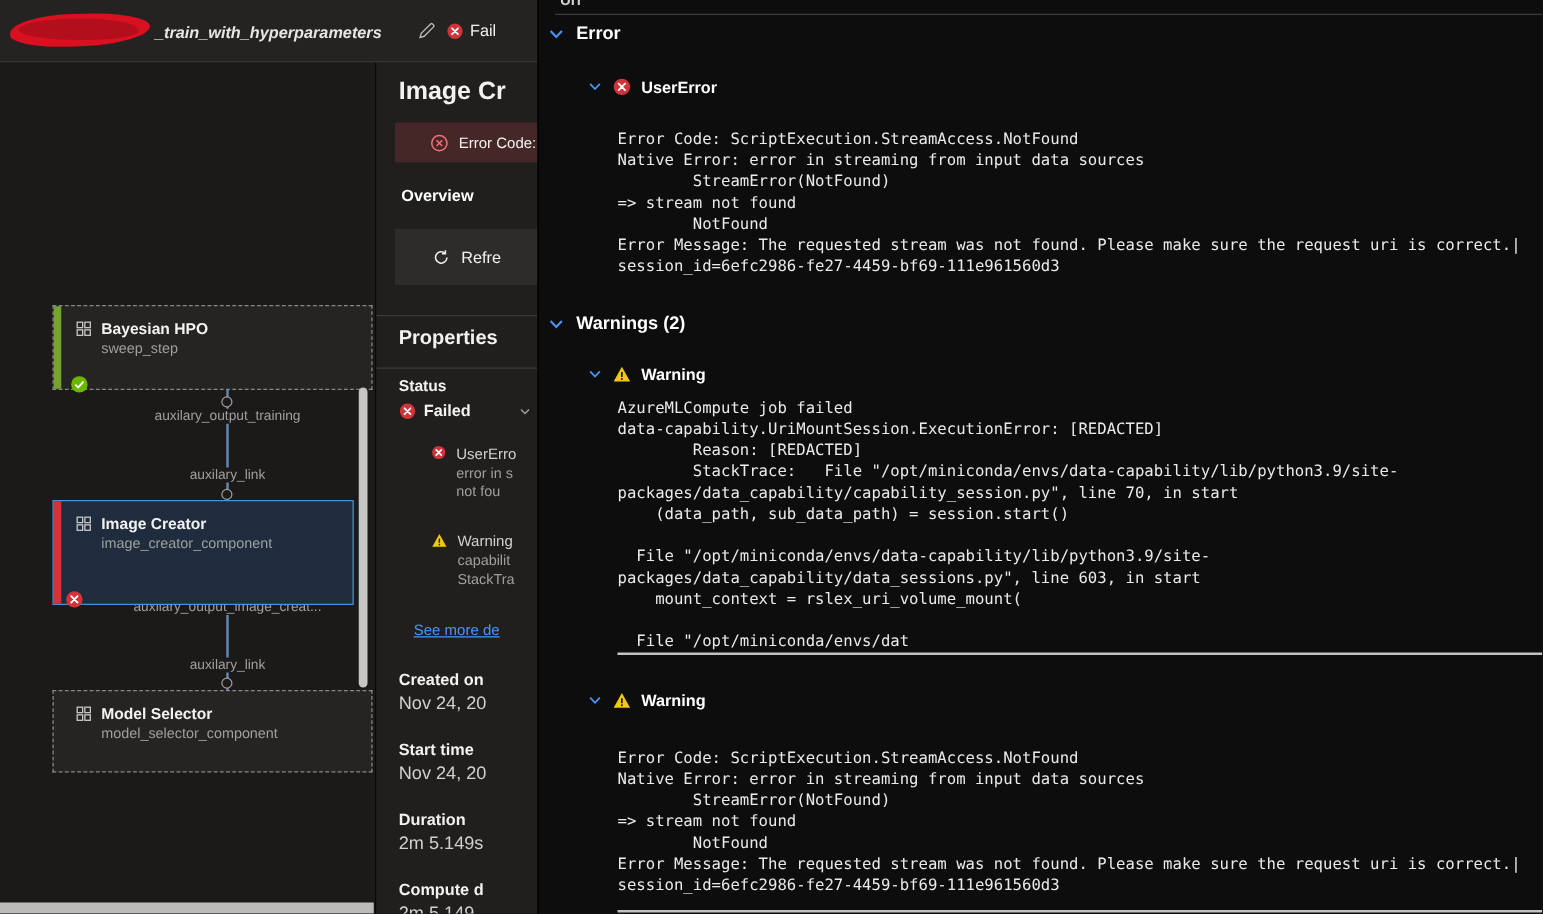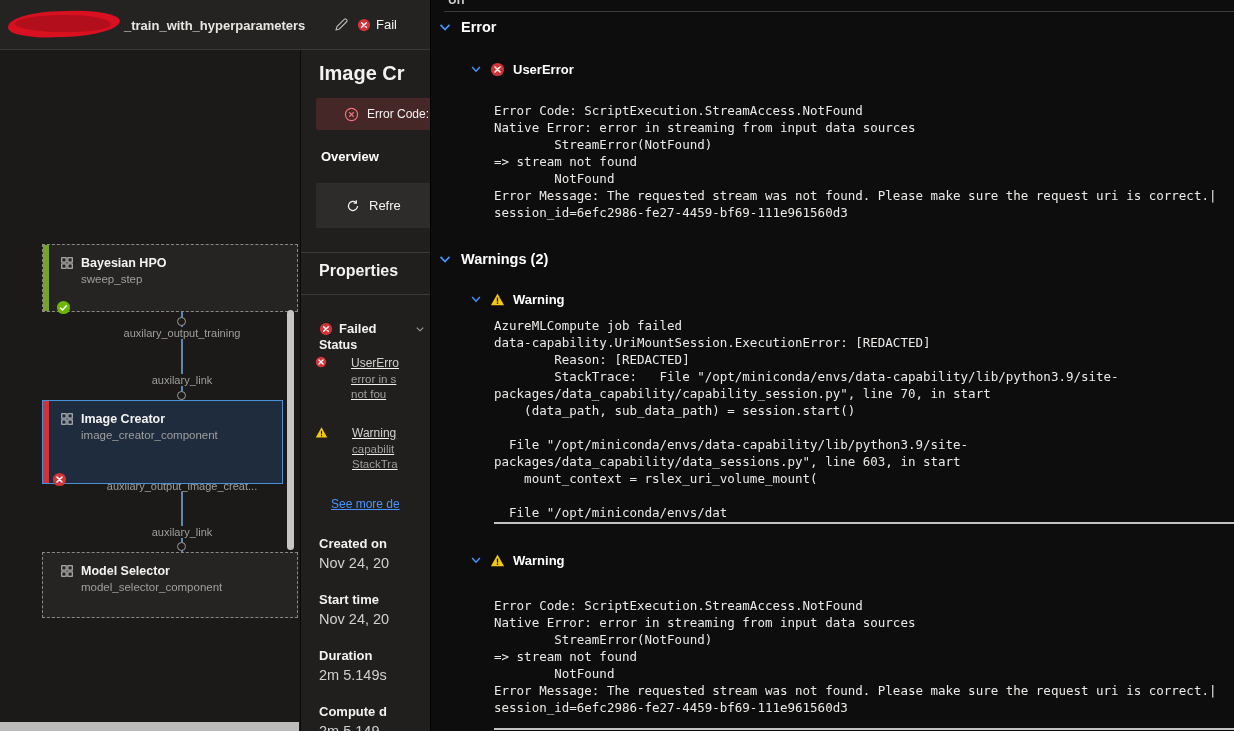--- a/index.html
+++ b/index.html
@@ -7,21 +7,21 @@
   body { font-family:"Liberation Sans", sans-serif; background:#000; }
   .app { position:relative; width:1234px; height:731px; background:#1b1a19; overflow:hidden; color:#f3f2f1; }
   .icon svg { display:block; }
 
   
   .titlebar { position:absolute; left:0; top:0; width:430px; height:50px; background:#242322; border-bottom:1px solid #3b3a39; }
   .redaction { position:absolute; left:8px; top:11px; width:112px; height:26px; background:#d8101f;
                border-radius:48% 52% 55% 45% / 60% 50% 60% 45%; transform:rotate(-2deg); }
   .redaction::after { content:""; position:absolute; left:7px; top:4px; width:96px; height:17px; background:#b30e1c;
                border-radius:50% 45% 50% 55% / 55% 60% 45% 50%; transform:rotate(2deg); }
-  .run-name { position:absolute; left:124px; top:18px; font-size:13px; font-weight:600; color:#e8e6e3; white-space:nowrap; }
+  .run-name { position:absolute; left:124px; top:18px; font-size:13px; font-weight:600; color:#e8e6e3; white-space:nowrap;font-style:italic; }
   .pencil { position:absolute; left:334px; top:17px; cursor:pointer; }
   .title-status { position:absolute; left:357px; top:17px; display:flex; align-items:center; gap:5px; font-size:13px; color:#f3f2f1; }
 
   
   .graph { position:absolute; left:0; top:50px; width:300px; height:681px; background:#1b1a19; overflow:hidden; }
   .edge { position:absolute; left:181px; width:2px; background:#5e87b8; }
   .edge1 { top:262px; height:88px; }
   .edge2 { top:415px; height:87px; }
   .edge-label { position:absolute; left:182px; transform:translateX(-50%); font-size:11px; color:#a19f9d;
                 background:#1b1a19; padding:0 4px; white-space:nowrap; }
@@ -47,24 +47,24 @@
   .mid { position:absolute; left:300px; top:50px; width:130px; height:681px; background:#201f1e;
          border-left:1px solid #0b0a0a; overflow:hidden; }
   .mid-title { position:absolute; left:18px; top:12px; font-size:20px; font-weight:600; white-space:nowrap; }
   .banner { position:absolute; left:15px; top:48px; width:220px; height:32px; background:#442726; border-radius:2px;
             display:flex; align-items:center; gap:8px; padding-left:28px; font-size:12px; color:#f3f2f1; white-space:nowrap; }
   .tab { position:absolute; left:20px; top:99px; font-size:13px; font-weight:600; color:#fff; cursor:pointer; }
   .refresh-row { position:absolute; left:15px; top:133px; width:140px; height:45px; background:#2d2c2b;
                  display:flex; align-items:center; gap:9px; padding-left:30px; font-size:13px; color:#f3f2f1; cursor:pointer; }
   .mid-divider { position:absolute; left:0; right:0; height:1px; background:#3b3a39; }
   .props-heading { position:absolute; left:18px; top:212px; font-size:16px; font-weight:700; white-space:nowrap; }
-  .status-label { position:absolute; left:18px; top:252px; font-size:12.5px; font-weight:600;margin-top:36px; }
+  .status-label { position:absolute; left:18px; top:252px; font-size:12.5px; font-weight:600; }
   .status-row { position:absolute; left:18px; top:271px; display:flex; align-items:center; gap:6px; font-size:13px;font-weight:bold; }
   .status-chev { margin-left:32px; cursor:pointer; }
-  .mini { position:absolute; left:14px; display:flex; gap:24px;text-decoration:underline; }
+  .mini { position:absolute; left:44px; display:flex; gap:8px; }
   .mini-error { top:306px; }
   .mini-warning { top:376px; }
   .mini-col { display:flex; flex-direction:column; }
   .mini-title { font-size:12px; color:#d2d0ce; white-space:nowrap; }
   .mini-line { font-size:11.5px; color:#a19f9d; margin-top:3px; white-space:nowrap; }
   .see-more { position:absolute; left:30px; top:447px; font-size:12px; color:#4894fe; text-decoration:underline; cursor:pointer; white-space:nowrap; }
   .field-label { position:absolute; left:18px; font-size:13px; font-weight:600; white-space:nowrap; }
   .field-value { position:absolute; left:18px; font-size:14.5px; color:#d2d0ce; white-space:nowrap; }
 
   

